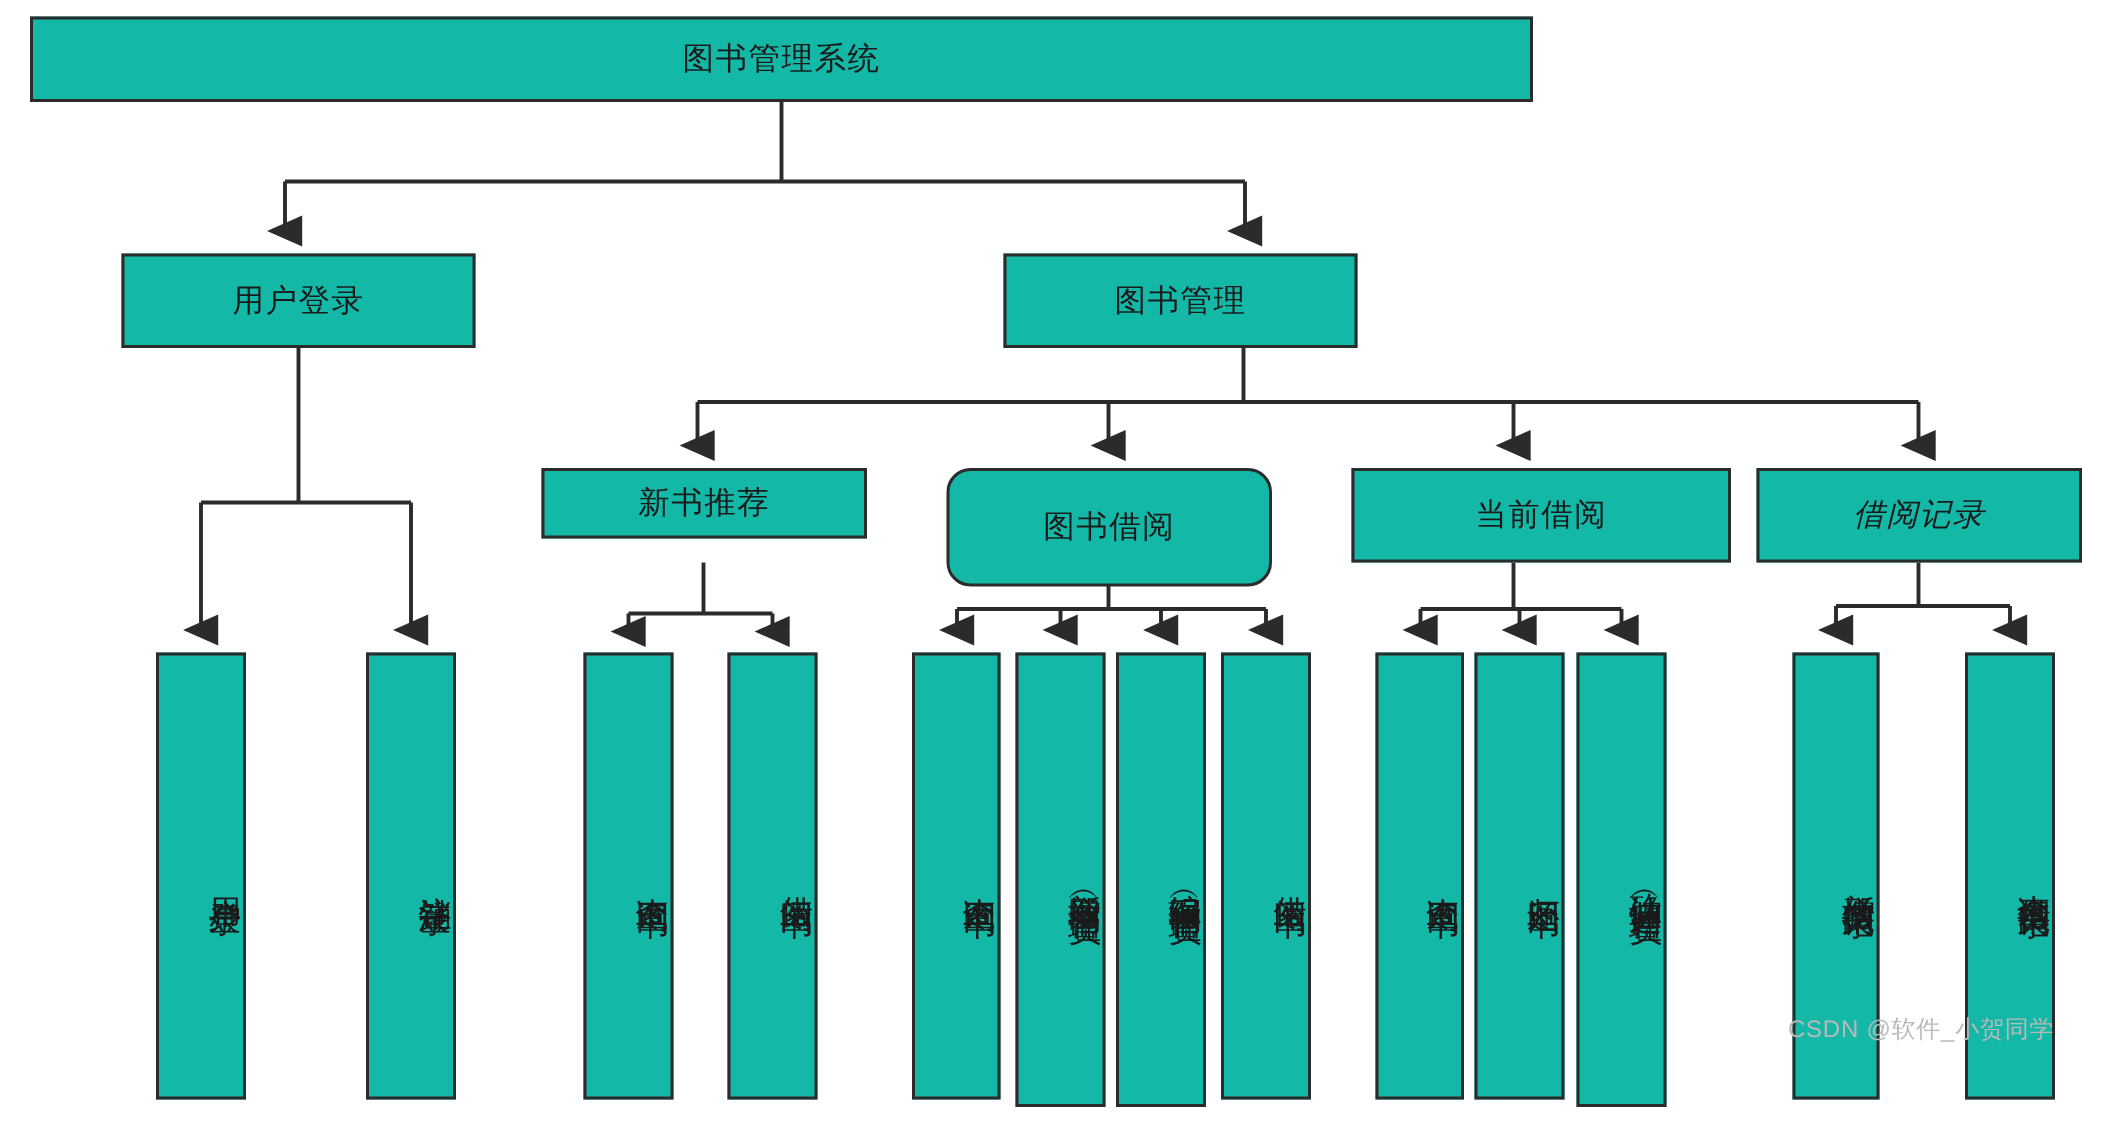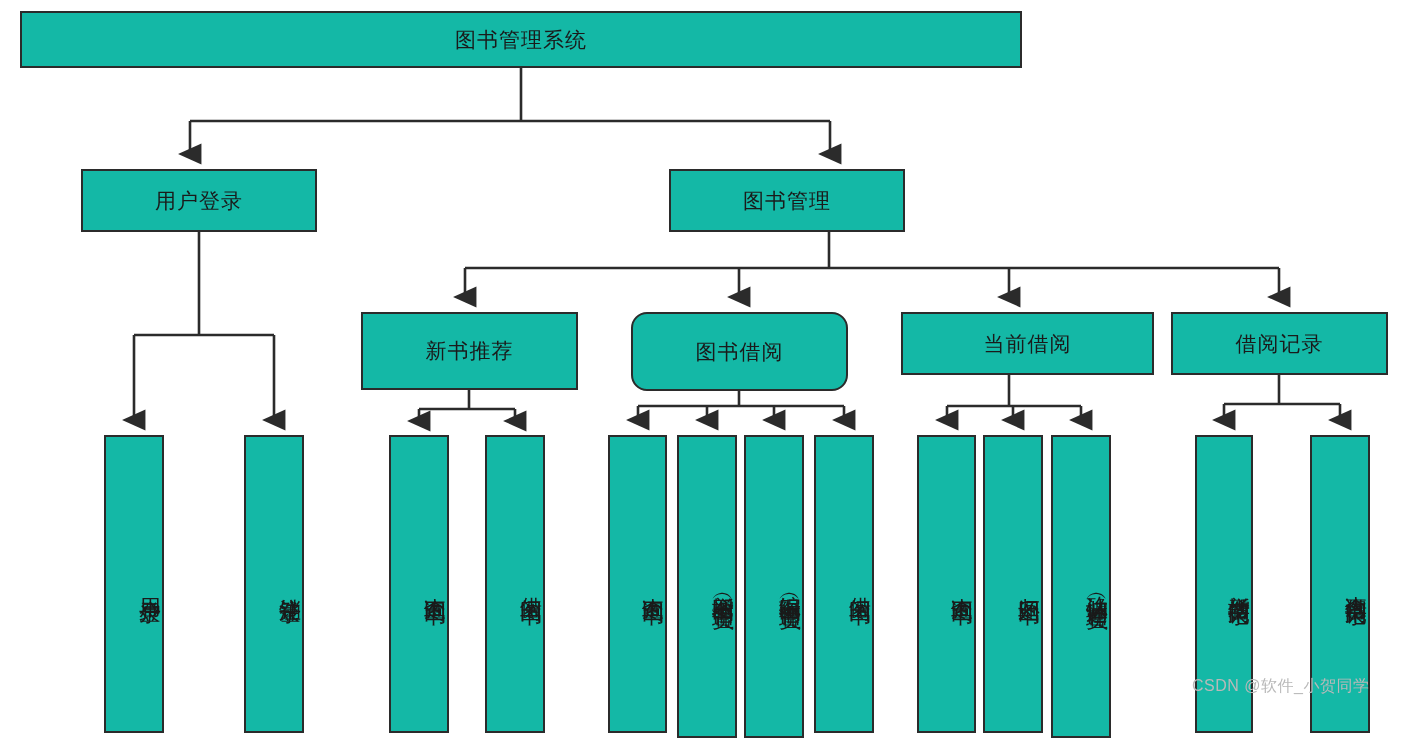--- a/index.html
+++ b/index.html
@@ -122,30 +122,30 @@
     <span>图书管理系统</span>
   </div>
 
   <div class="node horiz" style="left:81px; top:169px; width:236px; height:63px;">
     <span>用户登录</span>
   </div>
   <div class="node horiz" style="left:669px; top:169px; width:236px; height:63px;">
     <span>图书管理</span>
   </div>
 
-  <div class="node horiz" style="left:361px; top:312px; width:217px; height:78px;">
+  <div class="node horiz" style="left:361px; top:312px; width:217px; height:47px;">
     <span>新书推荐</span>
   </div>
   <div class="node horiz" style="left:631px; top:312px; width:217px; height:79px;border-radius:16px;">
     <span>图书借阅</span>
   </div>
   <div class="node horiz" style="left:901px; top:312px; width:253px; height:63px;">
     <span>当前借阅</span>
   </div>
-  <div class="node horiz" style="left:1171px; top:312px; width:217px; height:63px;">
+  <div class="node horiz" style="left:1171px; top:312px; width:217px; height:63px;font-style:italic;">
     <span>借阅记录</span>
   </div>
 
   <div class="node vert" style="left:104px; top:435px; width:60px; height:298px;">
     <span class="vlabel">用户登录</span>
   </div>
   <div class="node vert" style="left:244px; top:435px; width:60px; height:298px;">
     <span class="vlabel">注销登录</span>
   </div>
   <div class="node vert" style="left:389px; top:435px; width:60px; height:298px;">

